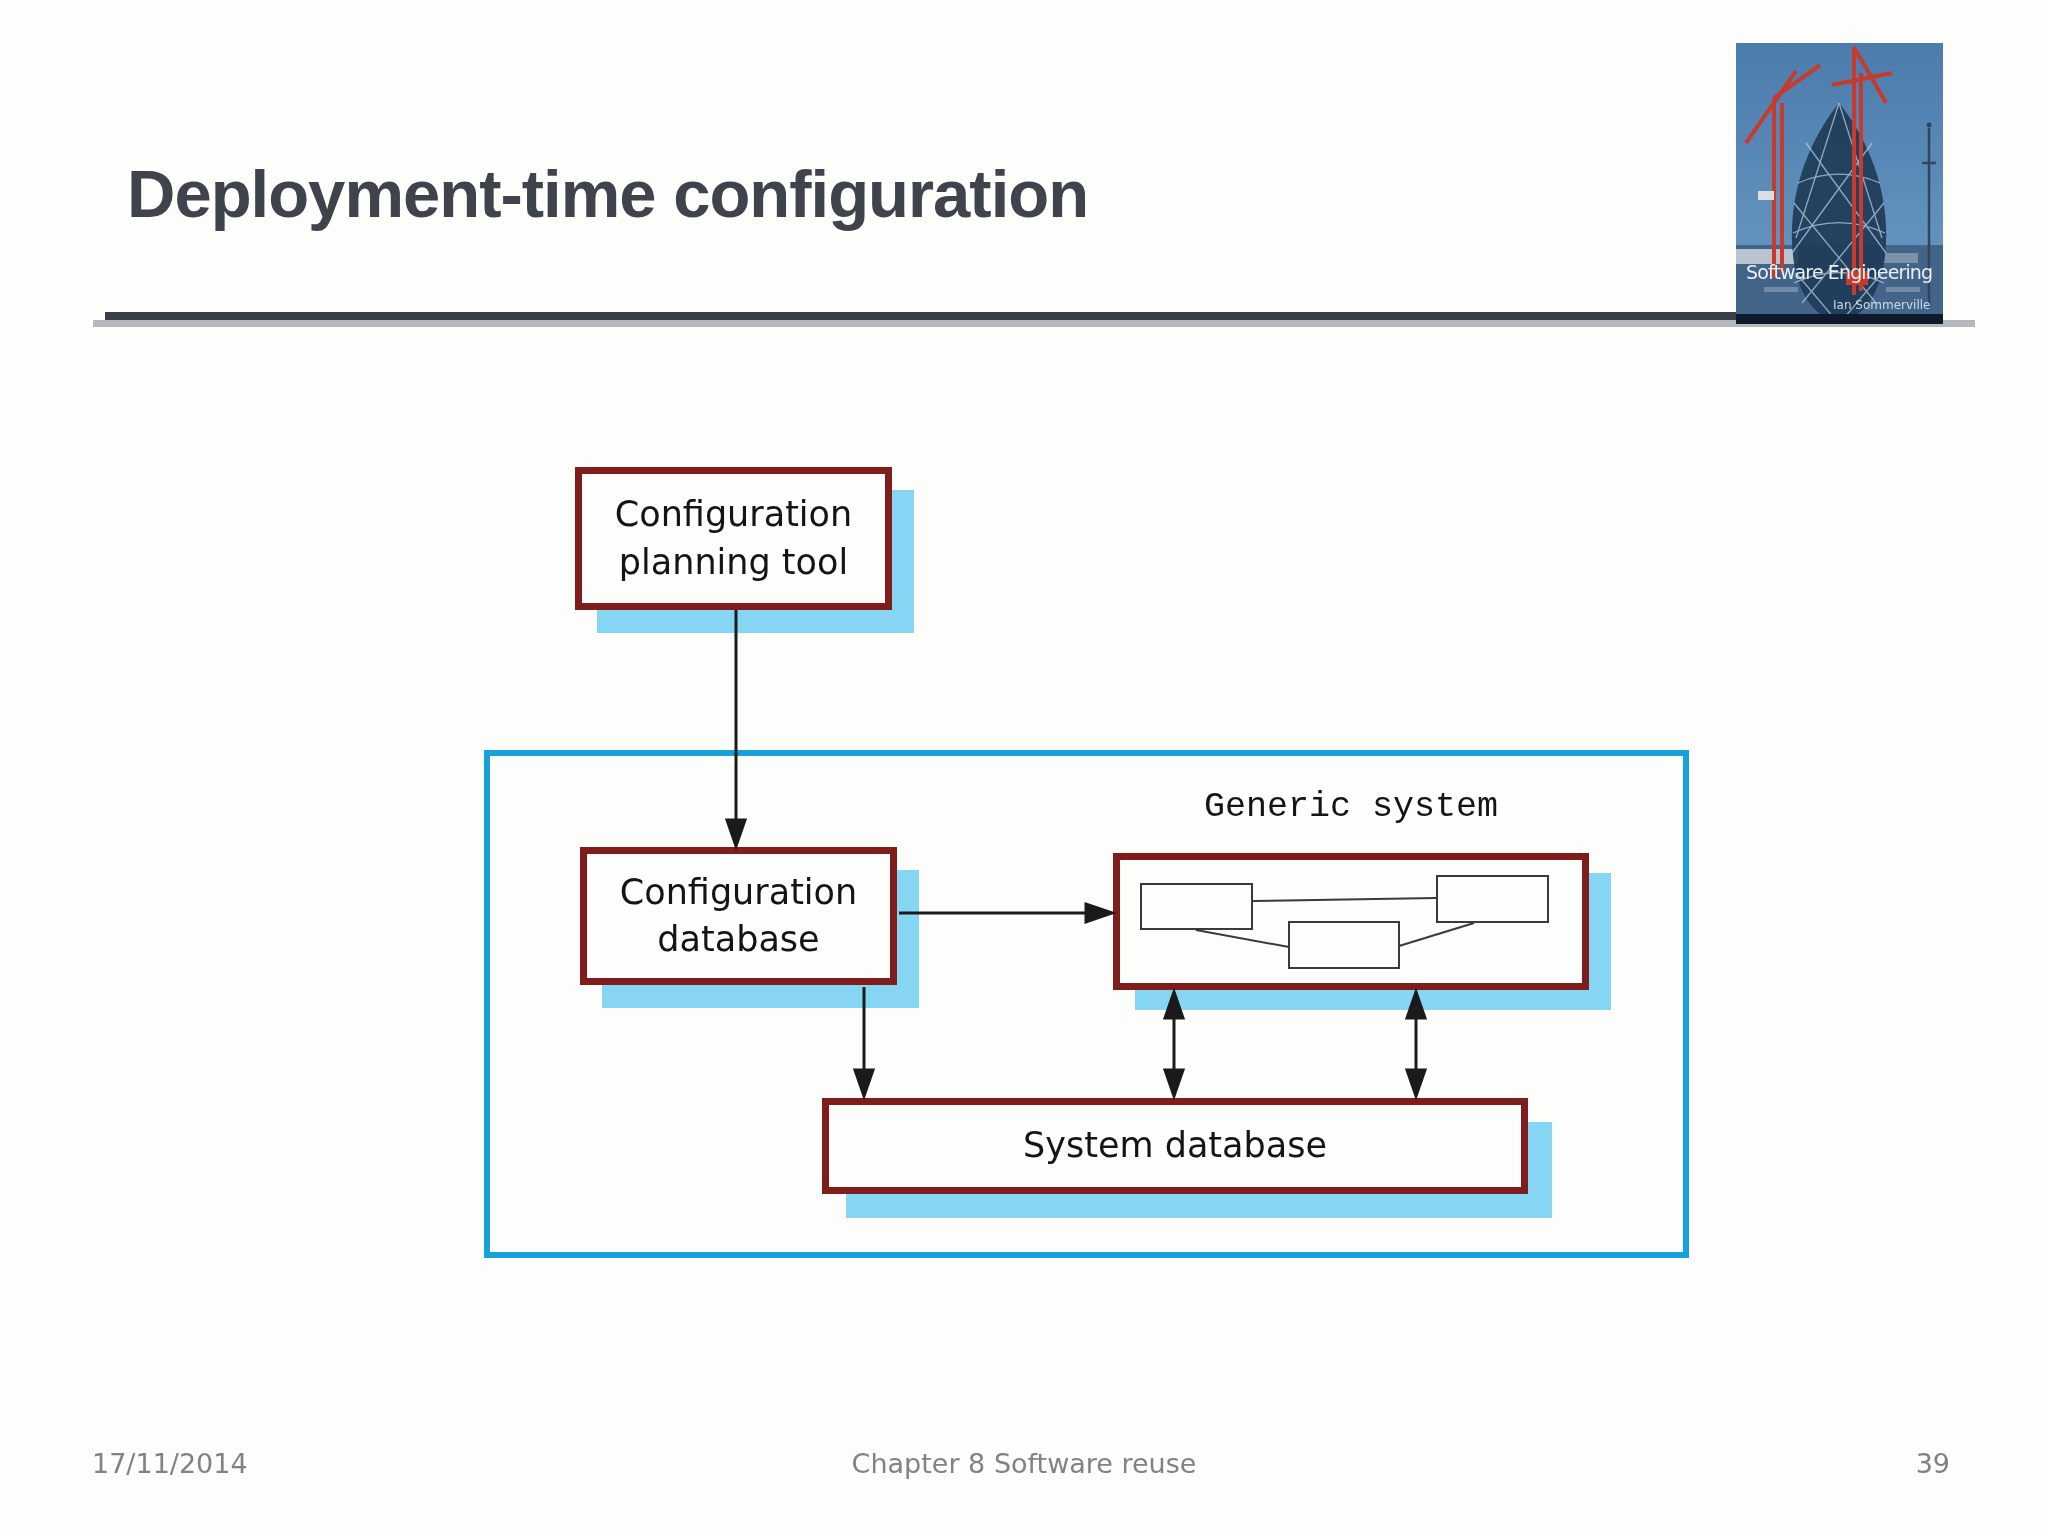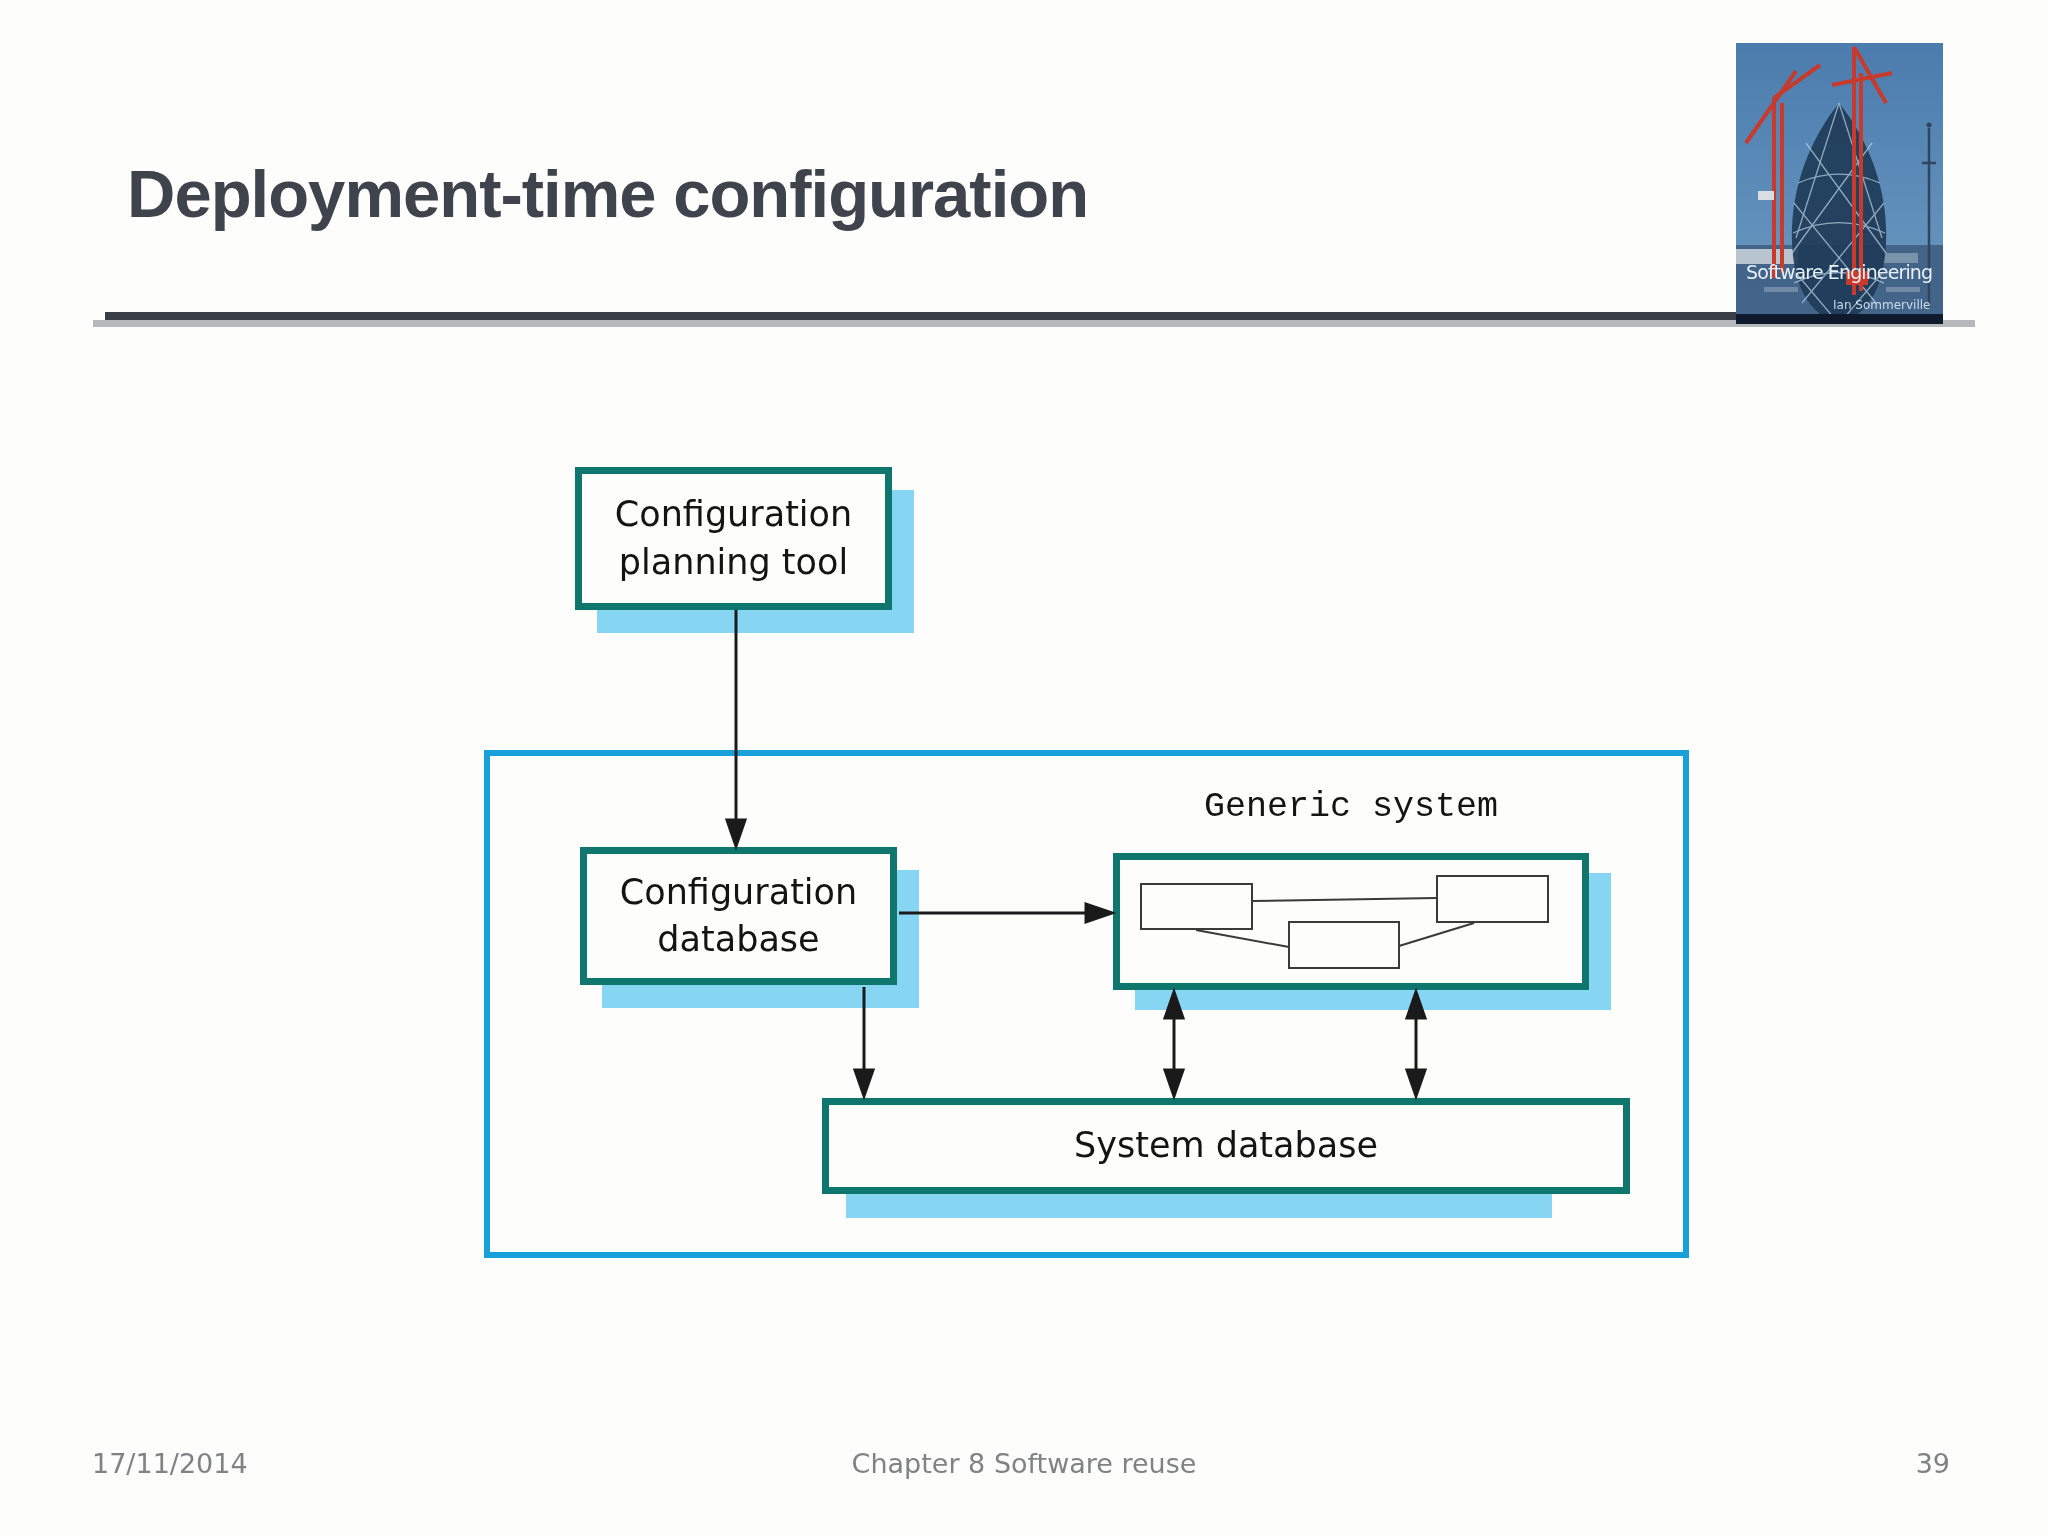--- a/index.html
+++ b/index.html
@@ -17,21 +17,21 @@
   .rule-dark{position:absolute;left:105px;top:312px;width:1658px;height:8px;background:#3a3e46;z-index:1;}
   
   .cover{position:absolute;left:1736px;top:43px;width:207px;height:347px;z-index:2;overflow:hidden;}
   
   .outer-rect{
     position:absolute;left:484px;top:750px;width:1205px;height:508px;
     border:6px solid #18a0db;box-sizing:border-box;background:transparent;z-index:1;
   }
   .dshadow{position:absolute;background:#86d6f3;z-index:2;}
   .dbox{
-    position:absolute;background:#fdfdfc;border:7px solid #0f766e;box-sizing:border-box;
+    position:absolute;background:#fdfdfc;border:7px solid #7f1d1d;box-sizing:border-box;
     display:flex;flex-direction:column;align-items:center;justify-content:center;
     text-align:center;color:#141414;font-size:35px;line-height:1.35;z-index:3;
   }
   .minirect{
     position:absolute;background:#fdfdfc;border:2px solid #3a3a3a;box-sizing:border-box;z-index:4;
   }
   .generic-label{
     position:absolute;left:1113px;top:787px;width:476px;text-align:center;
     font-size:35px;color:#141414;z-index:3;font-family:Liberation Mono, monospace;
   }
@@ -125,21 +125,21 @@
     <span>database</span>
   </div>
 
   <div class="generic-label">Generic system</div>
 
   <div class="dbox" style="left:1113px;top:853px;width:476px;height:137px;"></div>
   <div class="minirect" style="left:1140px;top:883px;width:113px;height:47px;"></div>
   <div class="minirect" style="left:1436px;top:875px;width:113px;height:48px;"></div>
   <div class="minirect" style="left:1288px;top:921px;width:112px;height:48px;"></div>
 
-  <div class="dbox" style="left:822px;top:1098px;width:808px;height:96px;">
+  <div class="dbox" style="left:822px;top:1098px;width:706px;height:96px;">
     <span>System database</span>
   </div>
 
   <svg id="arrow-layer">
     <g stroke="#1a1a1a" stroke-width="3" fill="#1a1a1a">
 
       <line x1="736" y1="610" x2="736" y2="823"></line>
       <polygon points="736,846 727,820 745,820"></polygon>
 
       <line x1="899" y1="913" x2="1089" y2="913"></line>

